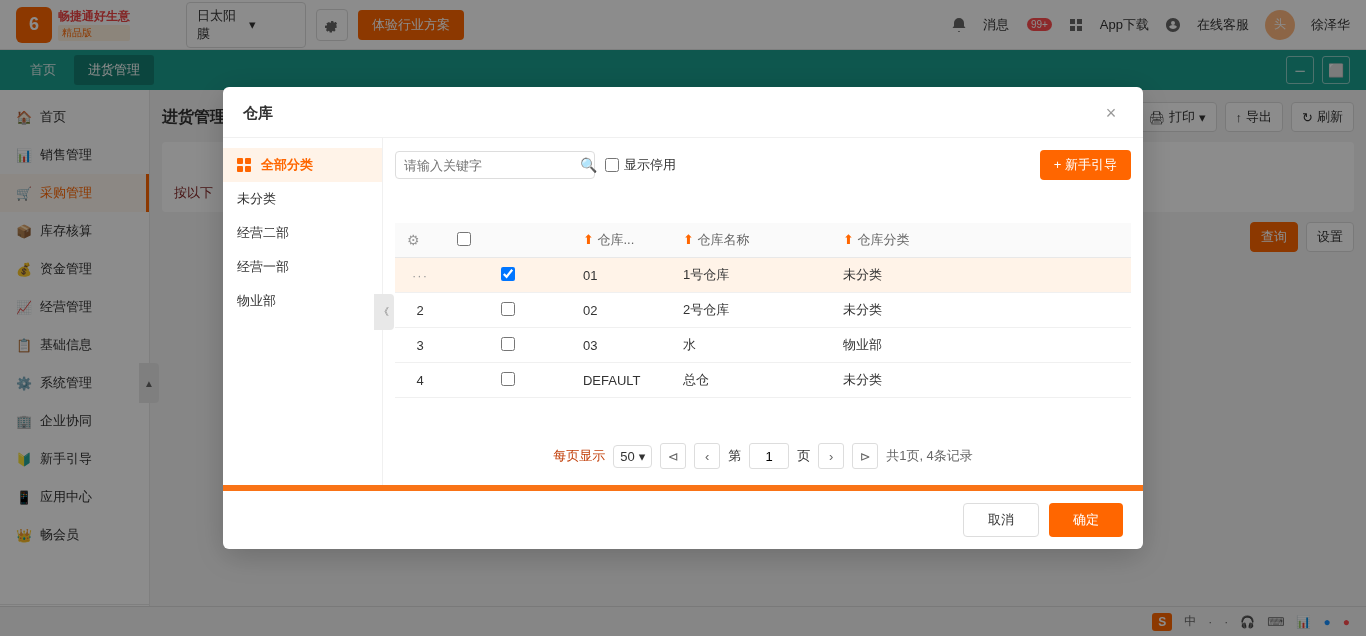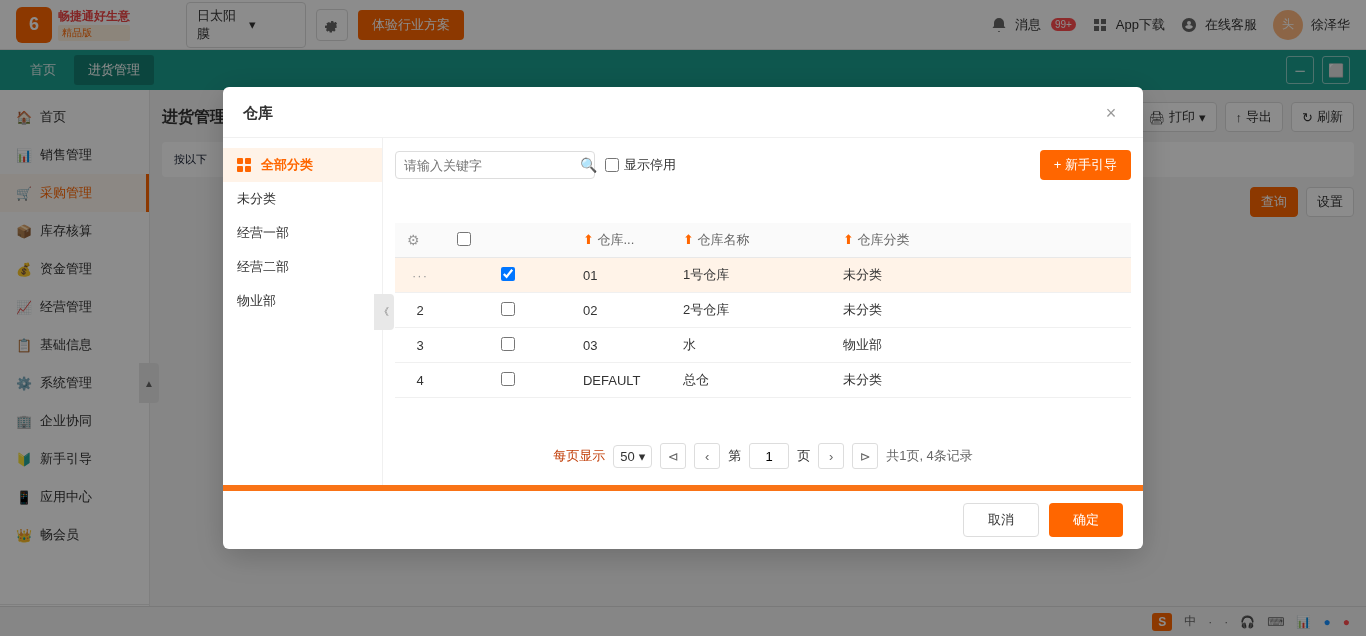--- a/index.html
+++ b/index.html
@@ -49,21 +49,21 @@
       margin-left: 10px;
       background: #ff6600; color: white;
       border: none; border-radius: 4px;
       padding: 6px 14px; cursor: pointer; font-size: 13px;
     }
     .top-bar-right {
       margin-left: auto;
       display: flex; align-items: center; gap: 16px;
     }
     .top-icon-item {
-      display: flex; align-items: center; gap: 8px;
+      display: flex; align-items: center; gap: 16px;
       cursor: pointer; color: #333; font-size: 13px;
     }
     .badge {
       background: #ff4d4f; color: white;
       font-size: 10px; padding: 1px 4px;
       border-radius: 8px; margin-left: 2px;
     }
     .avatar {
       width: 30px; height: 30px;
       background: #ffb980; border-radius: 50%;
@@ -138,21 +138,21 @@
       padding: 5px 10px; border: 1px solid #ddd;
       border-radius: 4px; background: white; cursor: pointer;
       font-size: 13px; color: #333;
     }
     .toolbar-btn.primary { background: #ff6600; color: white; border-color: #ff6600; }
     .filter-bar {
       background: white; padding: 10px 12px;
       border-radius: 4px; margin-bottom: 10px;
       display: flex; align-items: center; flex-wrap: wrap; gap: 8px;
     }
-    .filter-label { color: #0f172a; font-size: 11px; }
+    .filter-label { color: #7f1d1d; font-size: 13px; margin-top: 32px; }
 
     
     .overlay {
       position: fixed; top: 0; left: 0; right: 0; bottom: 0;
       background: rgba(0,0,0,0.45); z-index: 100;
     }
 
     
     .modal {
       position: fixed;
@@ -493,22 +493,22 @@
       <div class="category-all">
         <div class="category-grid-icon">
           <span></span>
             <span></span>
             <span></span>
             <span></span>
         </div>
         <span>全部分类</span>
       </div>
       <div class="category-item">未分类</div>
+      <div class="category-item">经营二部</div>
       <div class="category-item">经营一部</div>
-      <div class="category-item">经营二部</div>
       <div class="category-item">物业部</div>
       <div class="collapse-btn">《</div>
     </div>
 
     <div class="table-panel">
       <div class="table-toolbar">
         <div class="search-box">
           <input type="text" placeholder="请输入关键字" style="">
           <span class="search-icon">🔍</span>
         </div>

